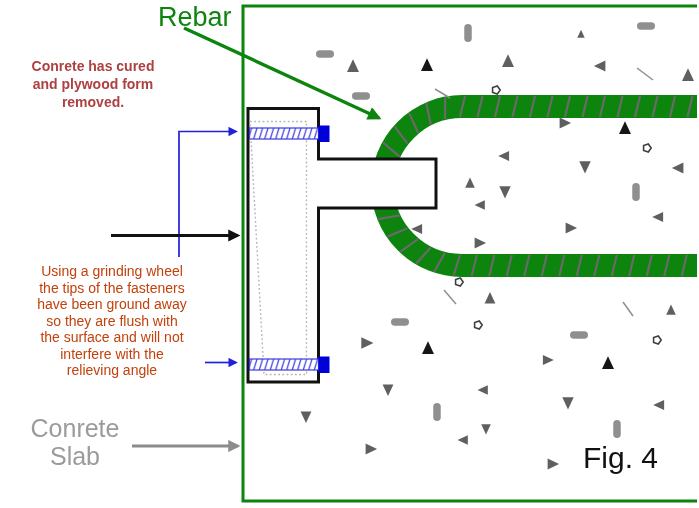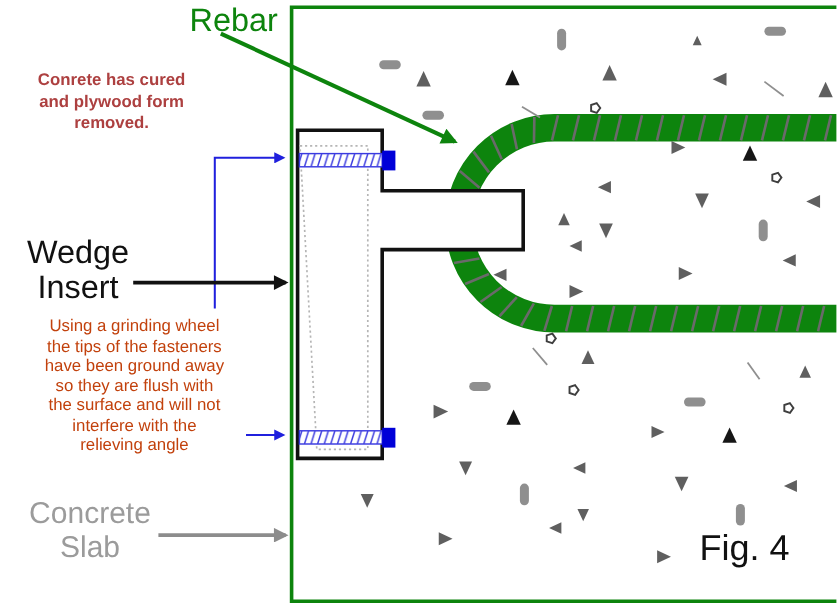--- a/index.html
+++ b/index.html
@@ -167,28 +167,26 @@
 
     <line x1="116" y1="446" x2="222" y2="446" stroke-width="3.2" marker-end="url(#arrowGray)" stroke="#8c8c8c"></line>
   </svg>
 
   <div class="lbl" id="rebar-label" style="color: rgb(13, 132, 13);">Rebar</div>
 
   <div class="lbl center" id="red-note" style="color: rgb(173, 64, 64); font-weight: bold;">Conrete has cured
 and plywood form
 removed.</div>
 
-  <div class="lbl center" id="wedge-label">Wedge
-Insert</div>
 
   <div class="lbl center" id="blue-note" style="color: #c2410c;">Using a grinding wheel
 the tips of the fasteners
 have been ground away
 so they are flush with
 the surface and will not
 interfere with the
 relieving angle</div>
 
-  <div class="lbl center" id="slab-label" style="color: rgb(155, 155, 155);">Concrete
+  <div class="lbl center" id="slab-label" style="color: rgb(155, 155, 155);">Conrete
 Slab</div>
 
   <div class="lbl" id="fig-label">Fig. 4</div>
 </div>
 
 </body></html>

